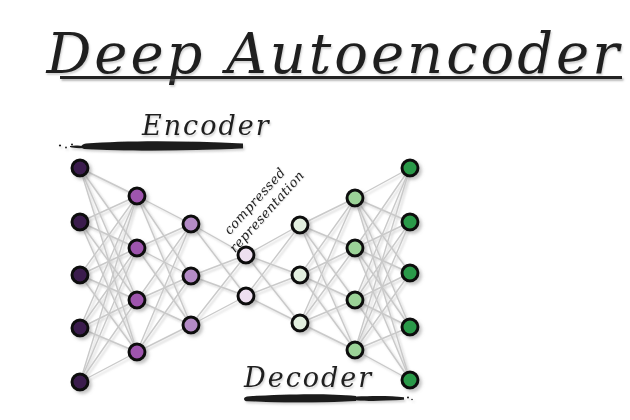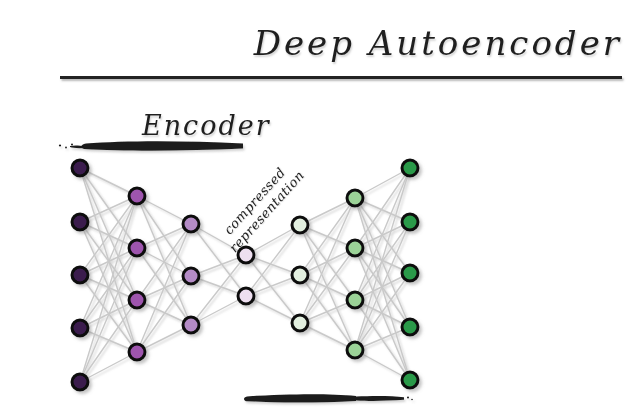--- a/index.html
+++ b/index.html
@@ -14,21 +14,21 @@
   .hand {
     font-style: italic;
     color: #1f1f1f;
     text-shadow: 1px 1.5px 2px rgba(130,130,130,0.35);
     white-space: nowrap;
   }
   .title {
     position: absolute;
     top: 26px;
     right: 8px;
-    font-size: 34px;
+    font-size: 56px;
     line-height: 1.0;
     letter-spacing: 3px;
   }
   .title-underline {
     position: absolute;
     left: 60px;
     top: 76px;
     width: 562px;
     height: 3px;
     background: #232323;
@@ -213,19 +213,20 @@
     <g filter="url(#brush-shadow)">
       <path class="brush" d="M247,396.5 C295,393.5 330,393.8 356,396 L356,401 C320,403 280,403.2 246,401.2 C243,400 243.5,397.5 247,396.5 Z"></path>
       <path class="brush" d="M356,396.5 C375,395.5 392,395.8 404,397.2 L404,399.8 C388,401 370,401.2 356,400.5 Z"></path>
       <circle class="brush" cx="408" cy="397.5" r="1.0"></circle>
       <circle class="brush" cx="412" cy="399.5" r="0.8"></circle>
     </g>
   </svg>
 
   <div class="encoder-label hand">Encoder</div>
 
+  <div class="decoder-label hand">Decoder</div>
 
   <div class="bottleneck-label hand">
     <span class="line1">compressed</span>
     <span class="line2">representation</span>
   </div>
 
 </div>
 
 </body></html>

